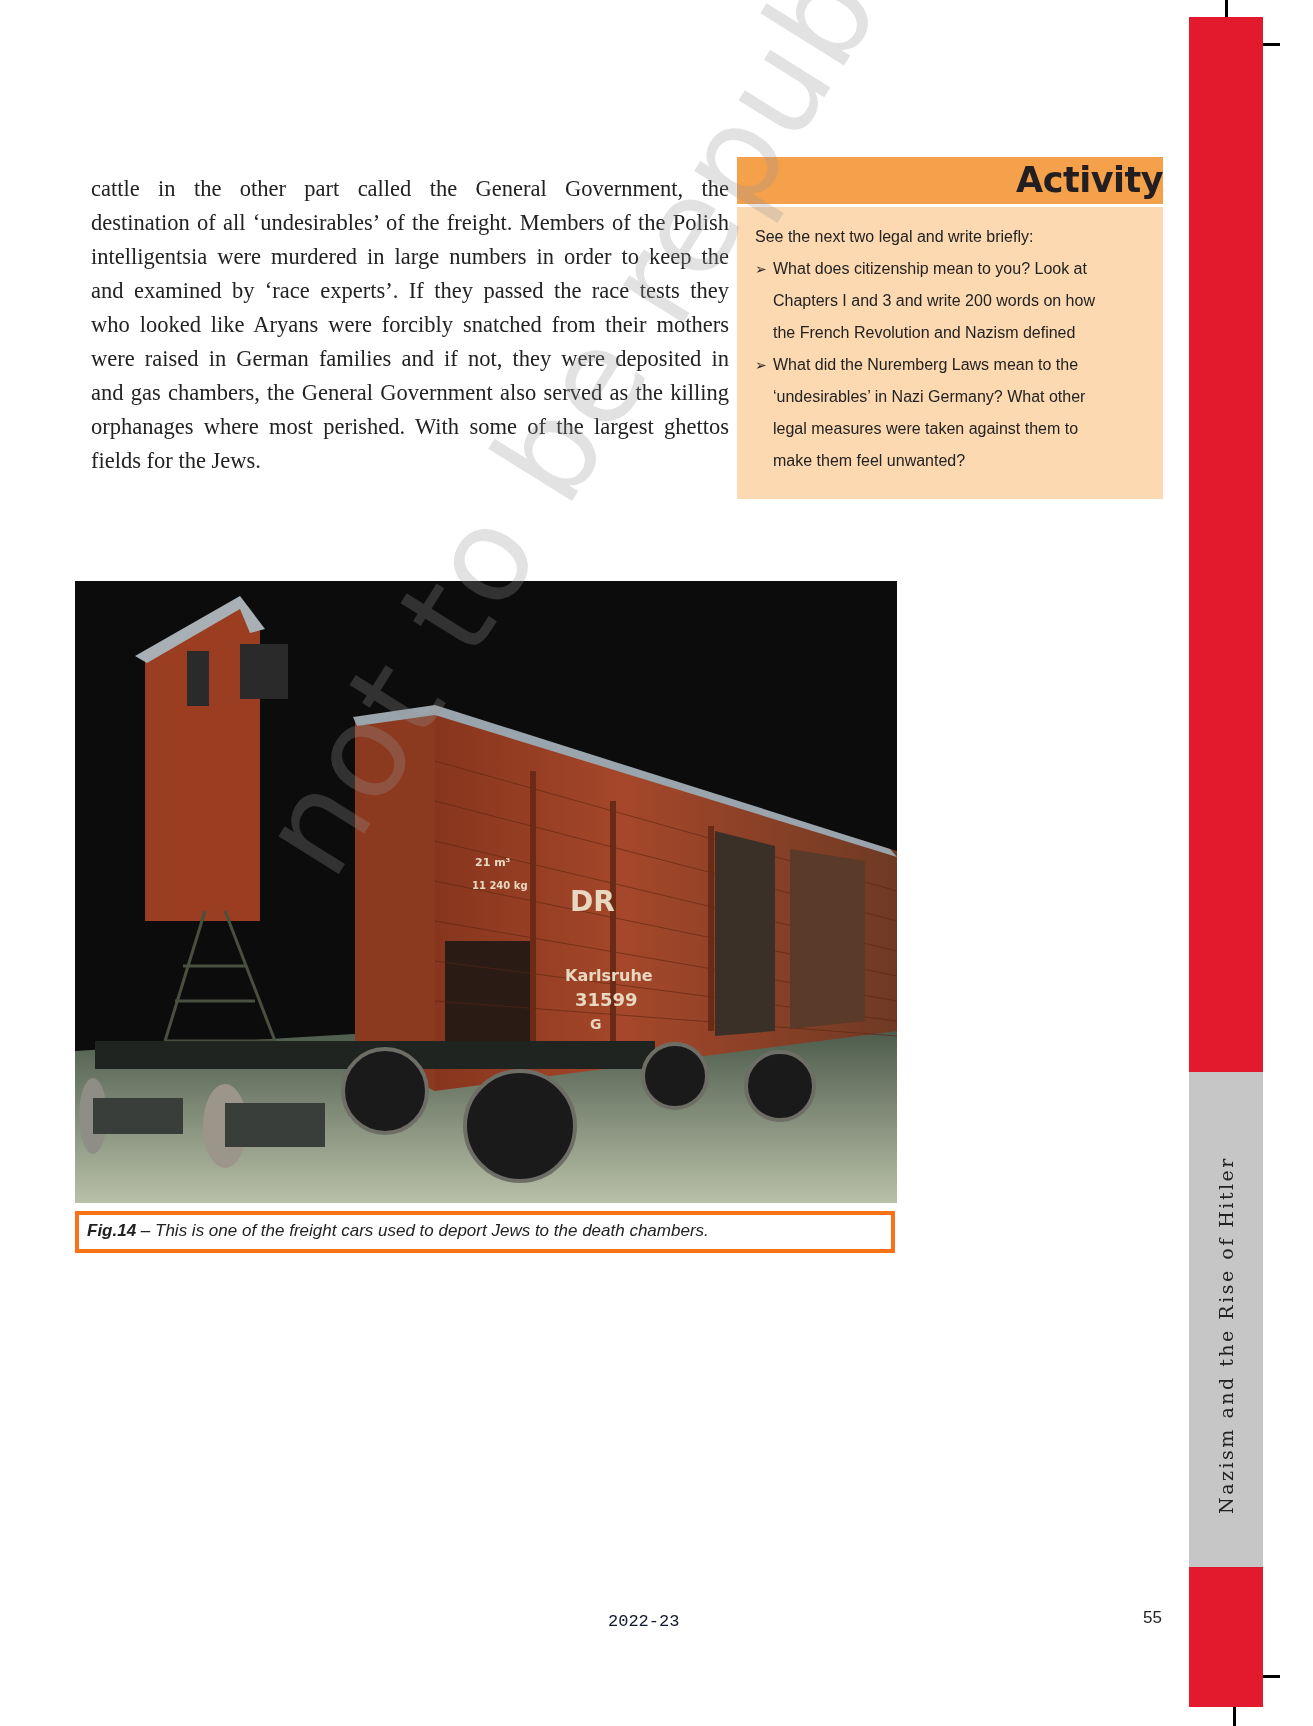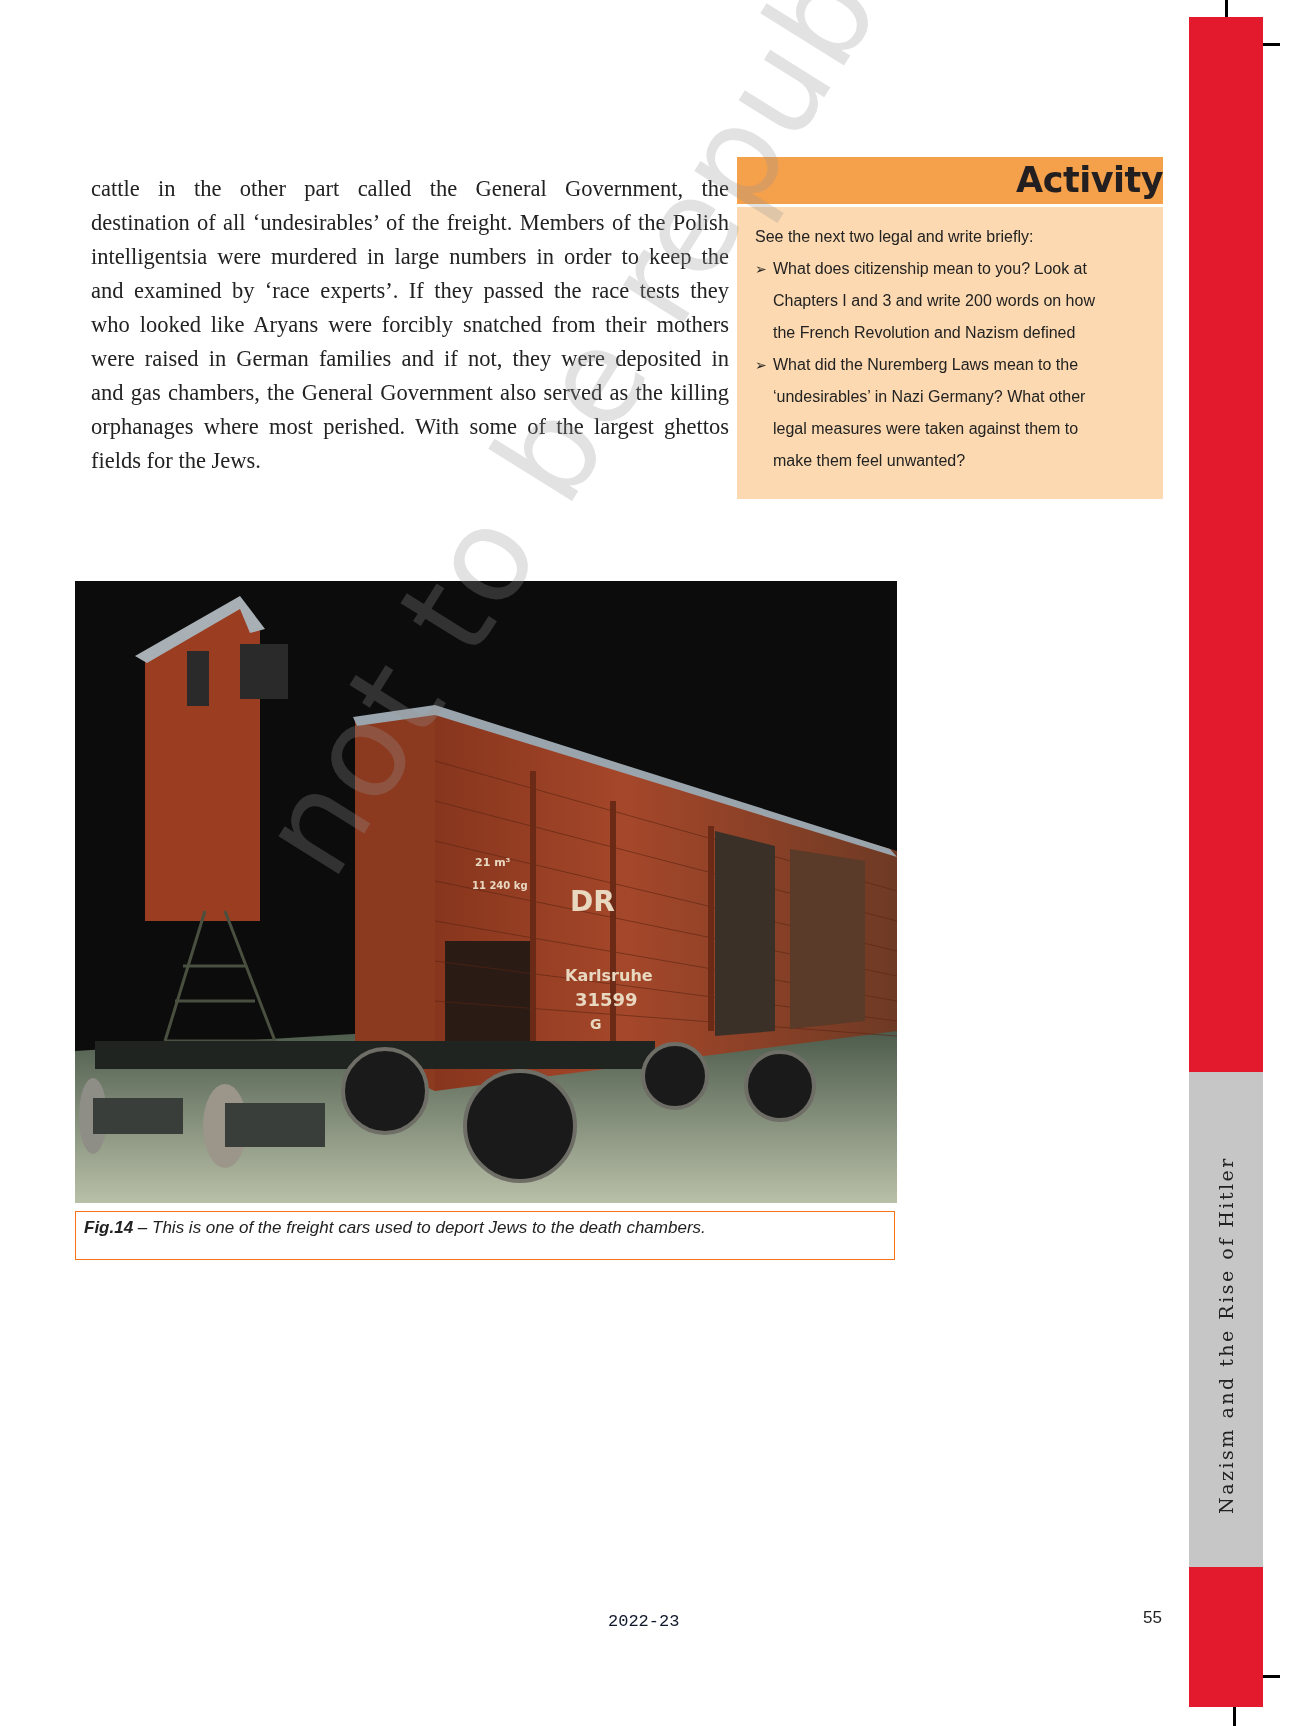--- a/index.html
+++ b/index.html
@@ -44,22 +44,22 @@
   }
   .activity-intro { line-height: 32px; }
   .activity-item { position: relative; padding-left: 18px; line-height: 32px; }
   .activity-item .bullet { position: absolute; left: 0; top: 0; font-size: 14px; }
   .figure {
     position: absolute; left: 75px; top: 581px; width: 822px; height: 622px;
     background: #0b0b0b; overflow: hidden;
   }
   .figure svg { display: block; }
   .caption {
-    position: absolute; left: 75px; top: 1211px; width: 820px; height: 49px;
-    border: 1px solid #f97316; box-sizing: border-box;
+    position: absolute; left: 75px; top: 1211px; width: 820px; height: 42px;
+    border: 4px solid #f97316; box-sizing: border-box;
     font-family: "Liberation Sans", sans-serif; font-style: italic; font-size: 17px;
     line-height: 31px; padding-left: 8px; color: #222;
   }
   .caption b { font-weight: bold; }
   .footer-year {
     position: absolute; left: 608px; top: 1612px;
     font-family: Liberation Mono, monospace; font-size: 17px; color: #0f172a;
   }
   .page-number {
     position: absolute; left: 1143px; top: 1608px;

